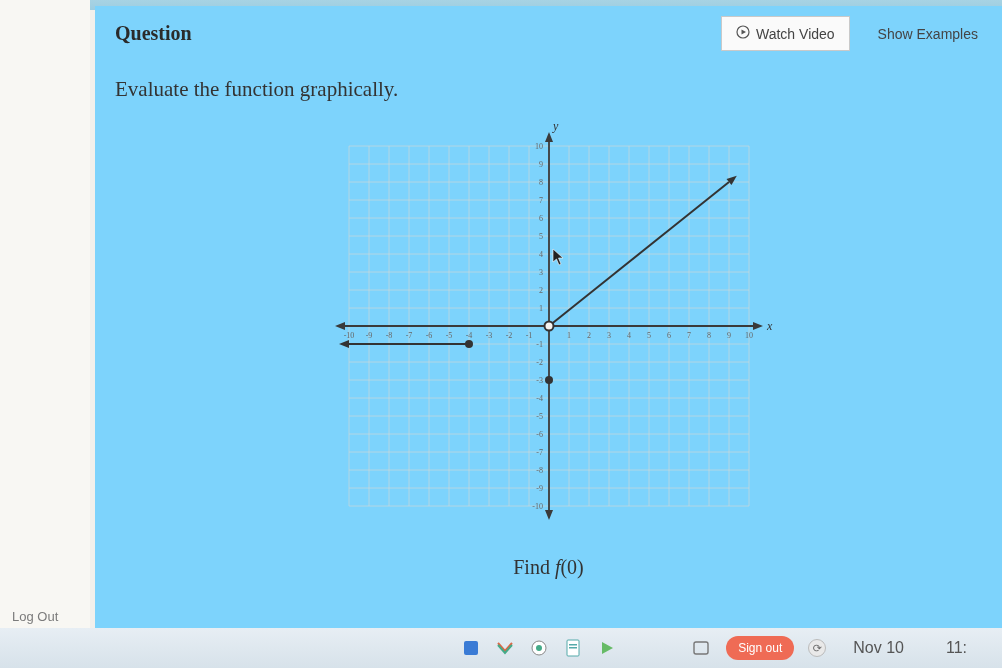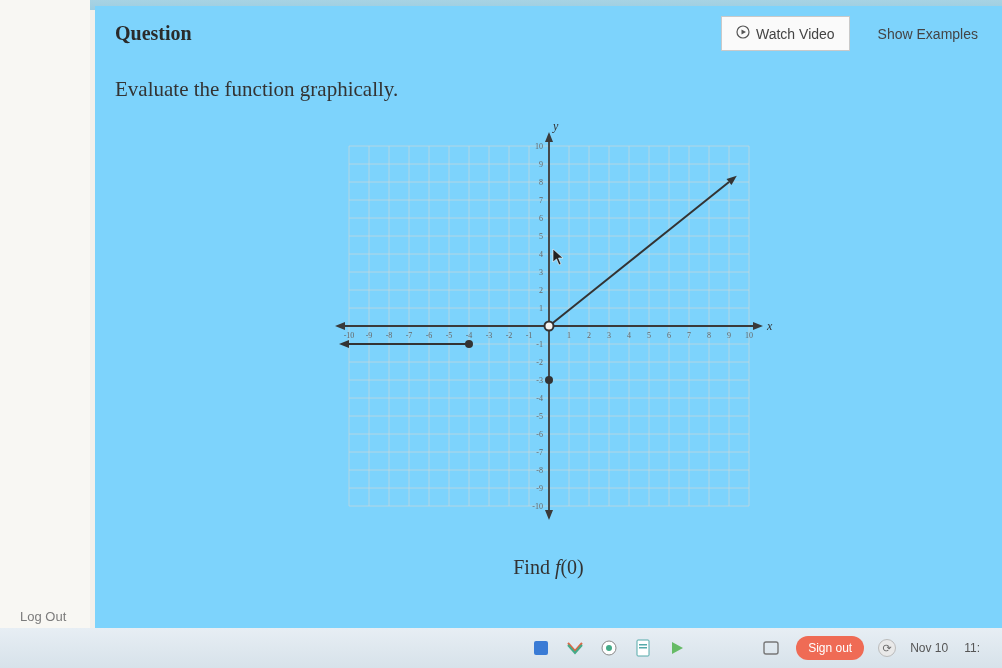--- a/index.html
+++ b/index.html
@@ -2,21 +2,21 @@
 <html><head>
 <meta charset="utf-8">
 <style>
   * { box-sizing: border-box; margin: 0; padding: 0; }
   html, body { width: 1002px; height: 668px; font-family: Georgia, 'Times New Roman', serif; background: #f2f0ec; overflow: hidden; }
   body { position: relative; }
 
   .topbar { position: absolute; top: 0; left: 0; right: 0; height: 10px; background: linear-gradient(#a7d3e4, #9ecde0); }
 
   .left-rail { position: absolute; left: 0; top: 0; bottom: 40px; width: 90px; background: #f8f7f3; }
-  .logout { position: absolute; bottom: 4px; left: 20px; font-family: Arial, sans-serif; font-size: 13px; color: #7b7b7b; cursor: pointer; }
+  .logout { position: absolute; bottom: 4px; left: 12px; font-family: Arial, sans-serif; font-size: 13px; color: #7b7b7b; cursor: pointer; }
 
   .content { position: absolute; left: 95px; top: 6px; right: 0; bottom: 40px; background: #7dd3fc; padding: 10px 20px 9px 20px; }
 
   .header-row { display: flex; align-items: center; justify-content: space-between; }
   .question-label { font-family: Georgia, serif; font-weight: bold; font-size: 20px; color: #2a2a2a; }
   .header-buttons { display: flex; gap: 12px; align-items: center; }
   .btn { font-family: Arial, sans-serif; font-size: 14px; color: #444; background: #fafafa; border: 1px solid #c9c9c9; border-radius: 0; padding: 8px 14px; cursor: pointer; display: flex; align-items: center; gap: 6px; }
   .btn-plain { border: none; background: transparent; padding: 8px 4px; cursor: pointer; font-family: Arial, sans-serif; font-size: 14px; color: #444; margin-left: 12px; }
 
   .prompt { margin-top: 26px; font-family: Georgia, serif; font-size: 21px; color: #333; }
@@ -25,21 +25,21 @@
   svg.chart { display: block; }
 
   .find-row { text-align: center; margin-top: 20px; font-family: Georgia, serif; font-size: 20px; color: #333; }
   .find-row .fn { font-style: italic; }
 
   .taskbar { position: absolute; left: 0; right: 0; bottom: 0; height: 40px; background: linear-gradient(#e7eef4,#d7e2ea); display: flex; align-items: center; padding: 0 14px; font-family: Arial, sans-serif; font-size: 12px; color: #555; }
   .taskbar .spacer { flex: 1; }
   .task-icn { width: 26px; height: 26px; border-radius: 6px; margin: 0 4px; display: flex; align-items: center; justify-content: center; }
   .pill { background: #ef6b55; color: #fff; border-radius: 14px; padding: 5px 12px; font-size: 12px; margin: 0 8px; cursor: pointer; }
   .circle { width: 18px; height: 18px; border-radius: 50%; background:#e9e9e9; border:1px solid #bbb; display:flex; align-items:center; justify-content:center; font-size:11px; color:#666; margin:0 6px;}
-  .clock { margin: 0 8px; font-size: 12px; color:#555; }
+  .clock { margin: 0 21px; font-size: 16px; color:#555; }
 
   .cursor { position: absolute; width: 14px; height: 18px; pointer-events:none; }
 </style>
 </head>
 <body>
 
 <div class="topbar"></div>
 
 <div class="left-rail">
   <div class="logout">Log Out</div>

